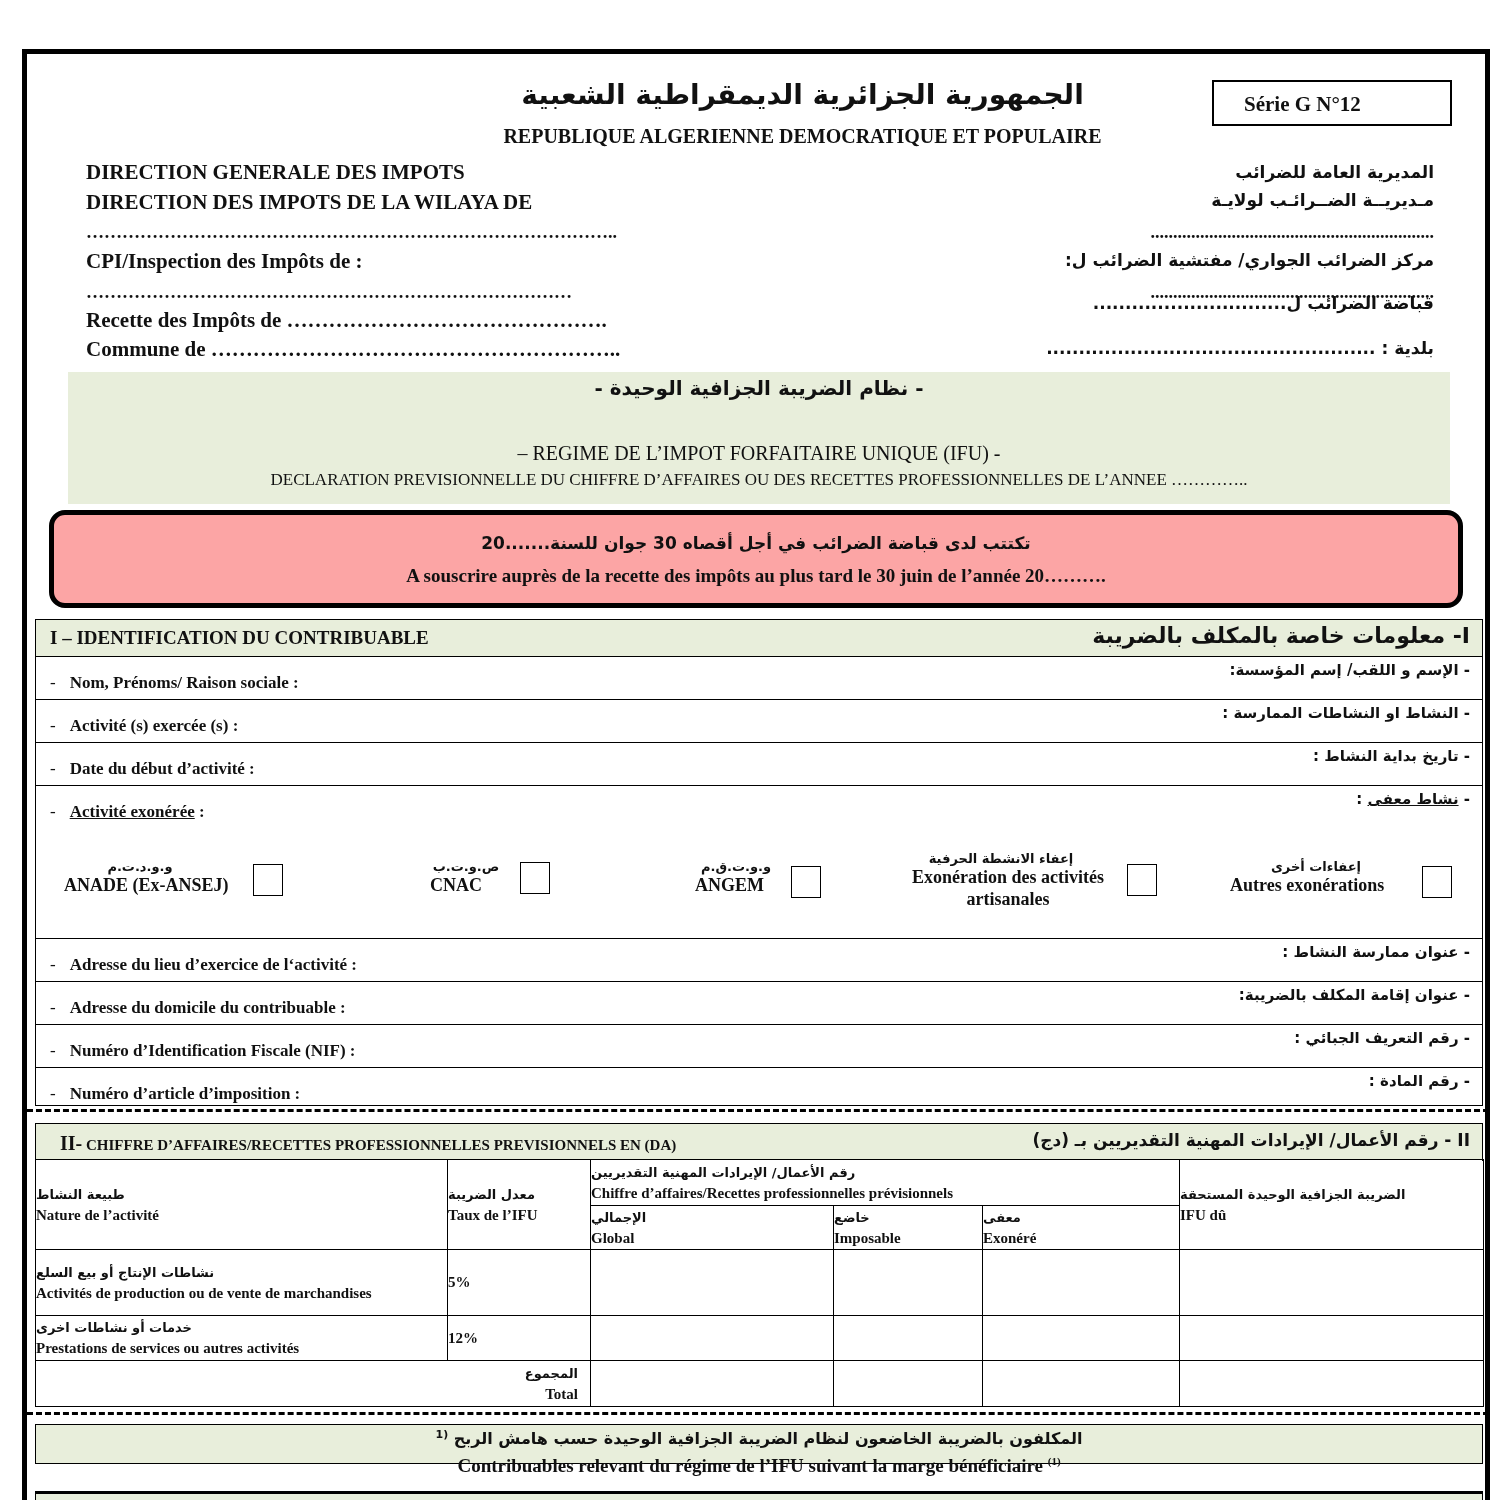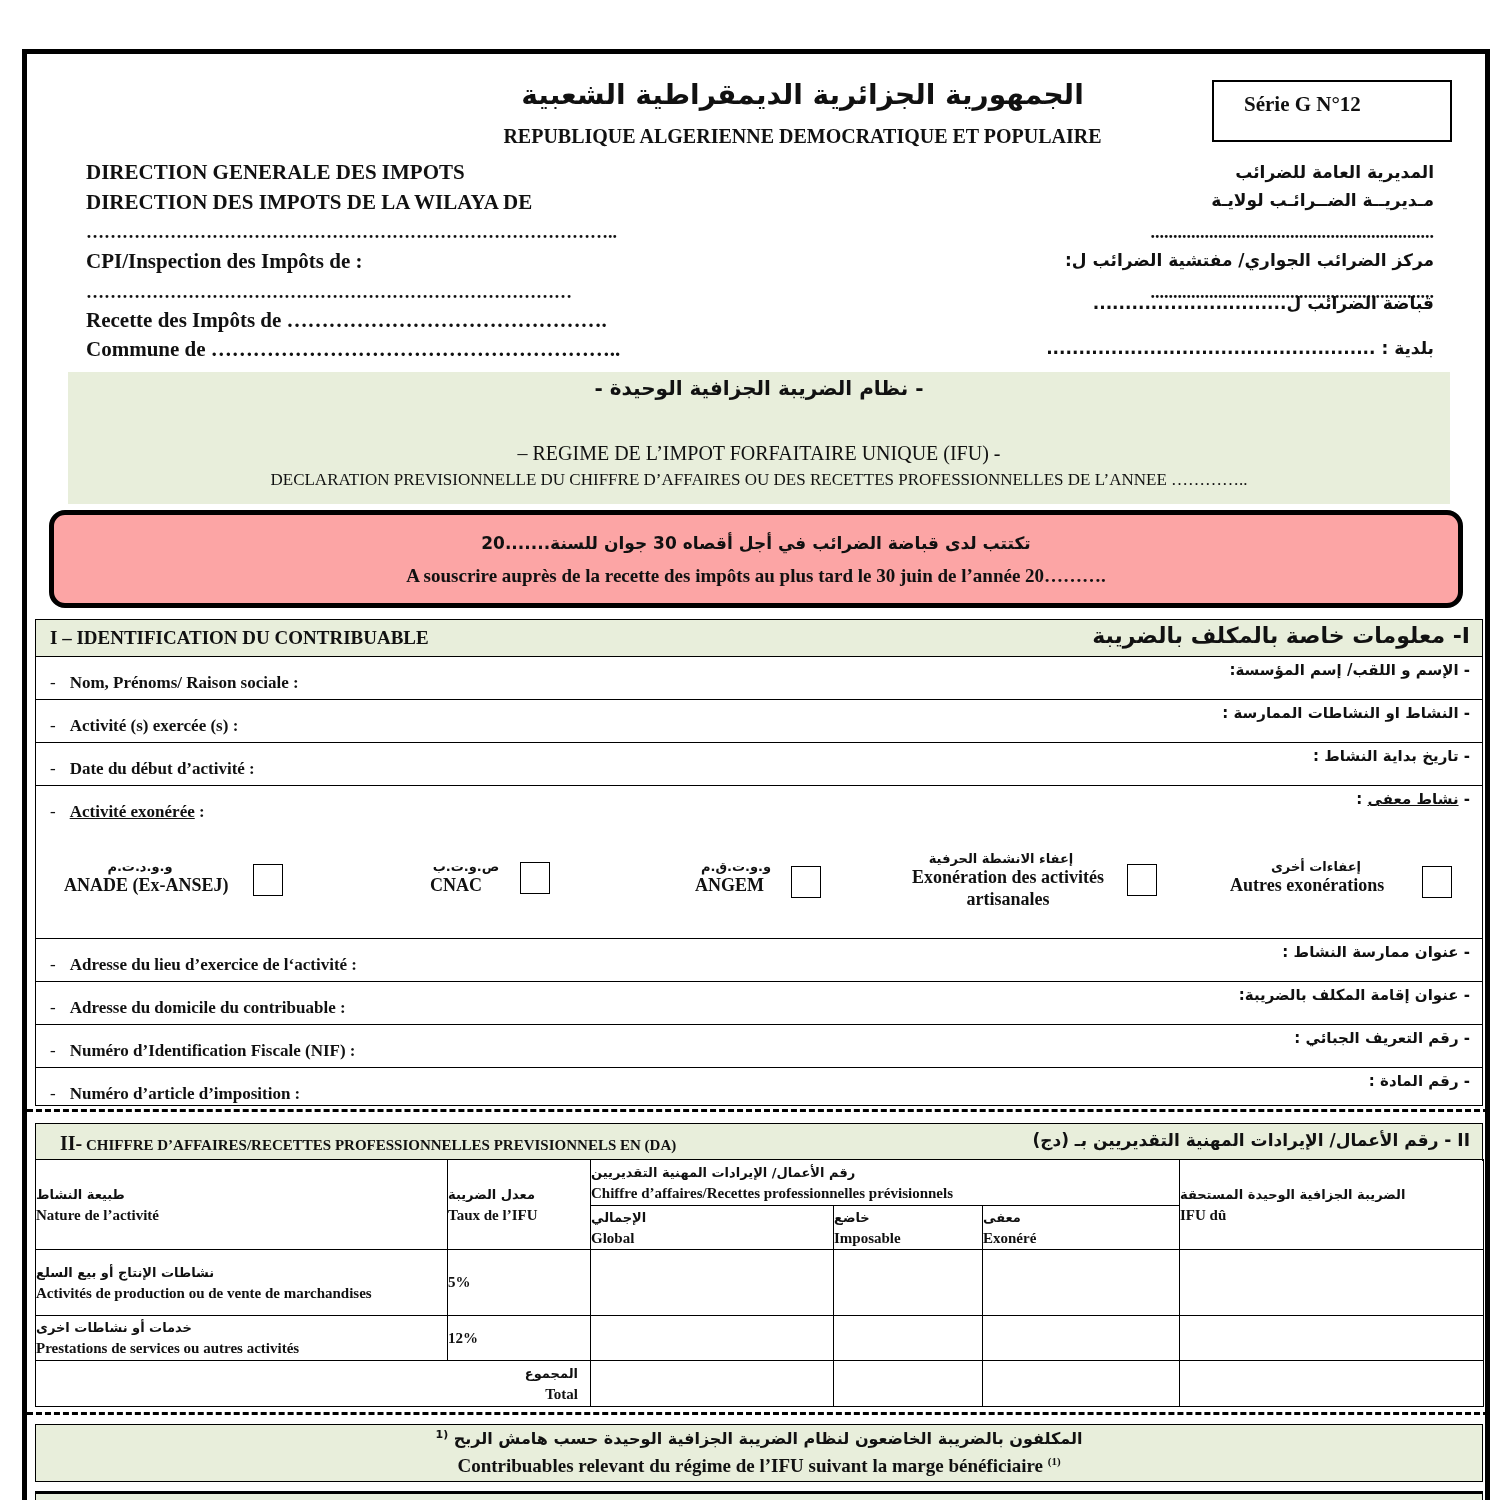--- a/index.html
+++ b/index.html
@@ -5,21 +5,21 @@
     html, body { margin: 0; padding: 0; background: #ffffff; }
     body { width: 1500px; height: 1500px; position: relative; overflow: hidden; font-family: "Liberation Serif", "DejaVu Serif", serif; color: #111; }
     .ar { font-family: "DejaVu Sans", "Liberation Sans", sans-serif; direction: rtl; font-weight: bold; }
     .b { font-weight: bold; }
     .abs { position: absolute; }
 
     #frame { position: absolute; left: 22px; top: 49px; width: 1468px; height: 1480px; border-left: 5px solid #000; border-top: 5px solid #000; border-right: 5px solid #000; box-sizing: border-box; }
 
     #title-ar { left: 430px; top: 78px; width: 745px; text-align: center; font-size: 28px; }
     #title-fr { left: 430px; top: 125px; width: 745px; text-align: center; font-size: 20px; font-weight: bold; }
-    #serie-box { left: 1212px; top: 80px; width: 240px; height: 62px; border: 2px solid #000; box-sizing: border-box; font-size: 21px; font-weight: bold; padding: 10px 0 0 30px; }
+    #serie-box { left: 1212px; top: 80px; width: 240px; height: 46px; border: 2px solid #000; box-sizing: border-box; font-size: 21px; font-weight: bold; padding: 10px 0 0 30px; }
 
     .hdr-fr { left: 86px; font-size: 21px; font-weight: bold; }
     .hdr-ar { right: 66px; font-size: 17px; text-align: right; }
     .dots { font-size: 18px; letter-spacing: 0; overflow: hidden; white-space: nowrap; font-weight: bold; }
 
     #regime-panel { left: 68px; top: 372px; width: 1382px; height: 132px; background: #e8eedb; }
     #regime-panel .line { position: absolute; left: 0; width: 100%; text-align: center; }
 
     #deadline-box { left: 49px; top: 510px; width: 1414px; height: 98px; background: #fca5a5; border: 5px solid #000; border-radius: 16px; box-sizing: border-box; }
     #deadline-box .line { position: absolute; left: 0; width: 100%; text-align: center; }
@@ -40,21 +40,21 @@
     .exo-item .fr { font-size: 18px; font-weight: bold; line-height: 22px; }
     .exo-item .arx { font-size: 13px; line-height: 18px; }
     .chk { position: absolute; width: 30px; height: 32px; border: 1.5px solid #000; box-sizing: border-box; background: #fff; }
 
     .dashed-sep { position: absolute; left: 27px; width: 1462px; height: 0; border-top: 3px dashed #000; }
 
     table.ca { position: absolute; left: 35px; border-collapse: collapse; width: 1448px; table-layout: fixed; }
     table.ca td, table.ca th { border: 1.5px solid #000; text-align: left; vertical-align: middle; padding: 0; font-weight: bold; font-size: 15px; line-height: 21px; }
     table.ca .arc { font-family: "DejaVu Sans", "Liberation Sans", sans-serif; font-size: 13px; direction: rtl; display: block; }
 
-    #profit-panel { left: 35px; top: 1424px; width: 1448px; height: 58px; background: #e8eedb; border: 1.5px solid #000; box-sizing: border-box; }
+    #profit-panel { left: 35px; top: 1424px; width: 1448px; height: 40px; background: #e8eedb; border: 1.5px solid #000; box-sizing: border-box; }
     #profit-panel .line { position: absolute; left: 0; width: 100%; text-align: center; }
     #next-panel { left: 35px; top: 1491px; width: 1448px; height: 20px; background: #e8eedb; border-top: 3px solid #000; border-left: 1.5px solid #000; border-right: 1.5px solid #000; box-sizing: border-box; }
     sup { font-size: 11px; }
   </style>
 </head>
 <body>
 
 <div id="frame"></div>
 
 <div id="title-ar" class="abs ar">الجمهورية الجزائرية الديمقراطية الشعبية</div>

